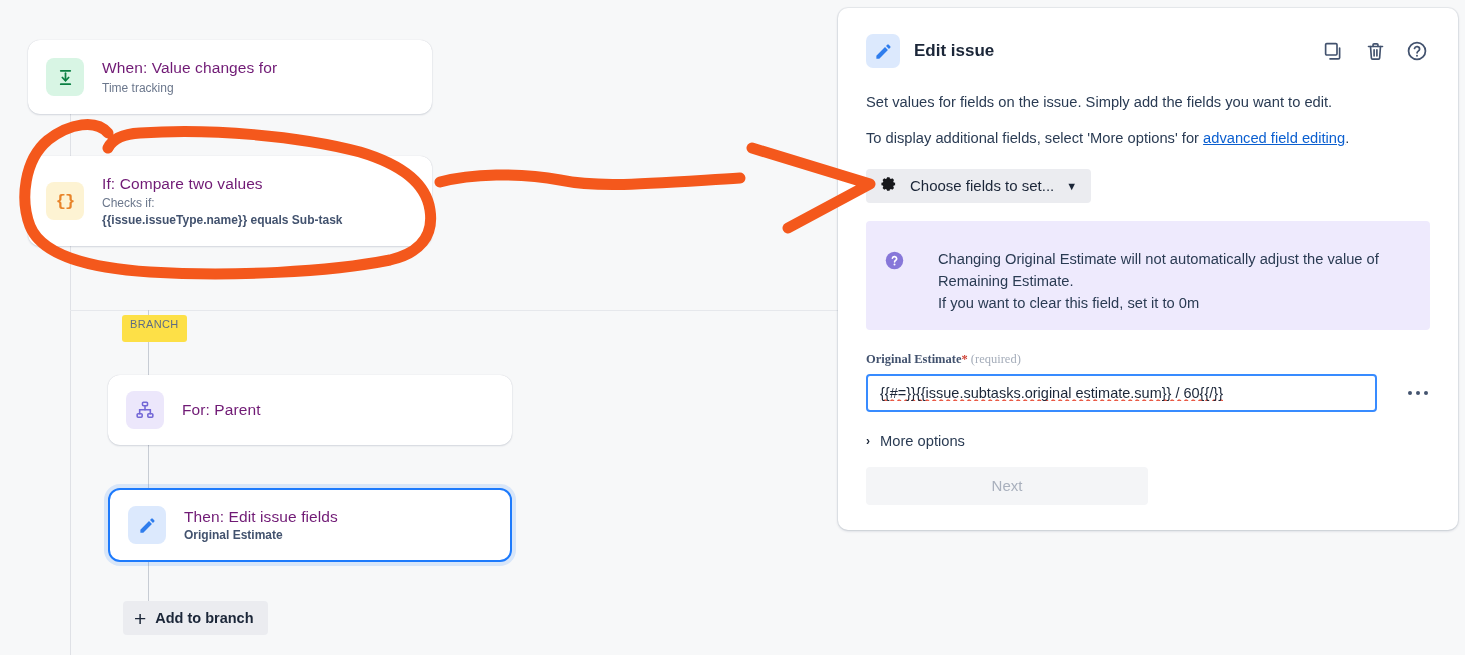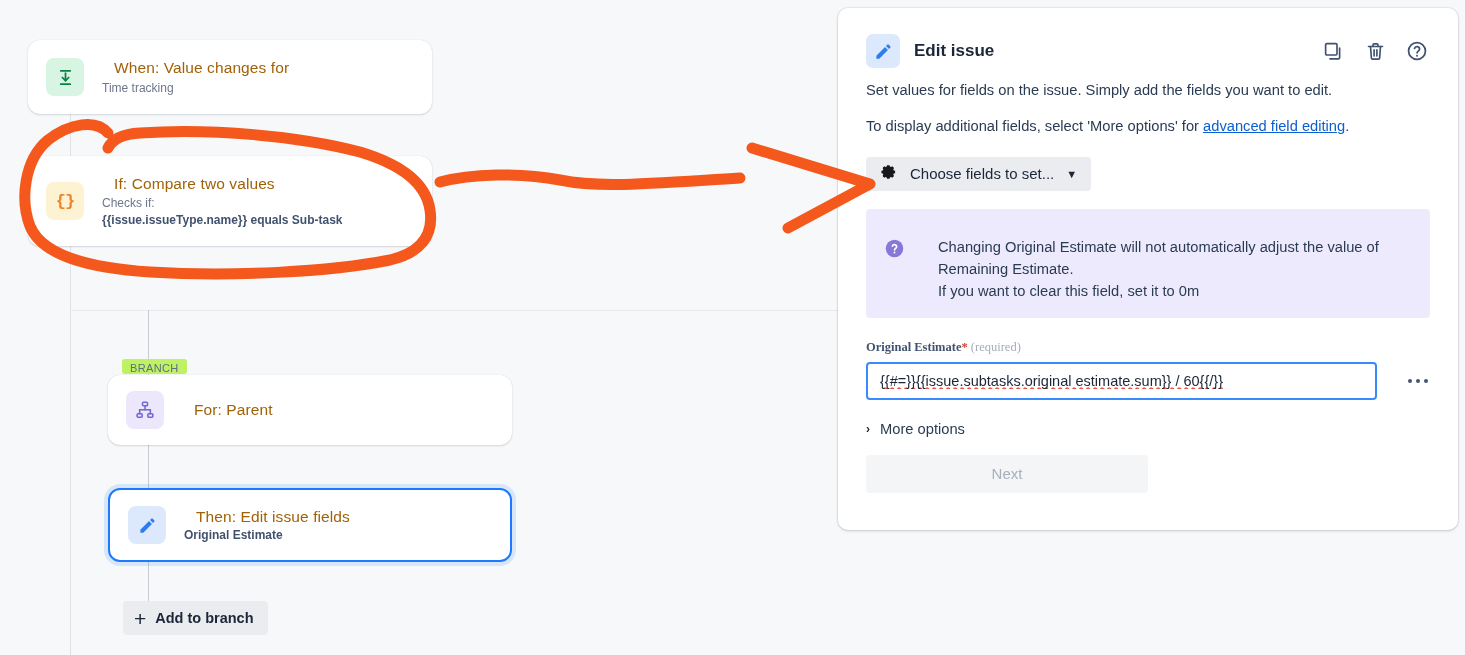--- a/index.html
+++ b/index.html
@@ -45,37 +45,37 @@
     width: 38px; height: 38px; border-radius: 8px;
     display: flex; align-items: center; justify-content: center;
     flex: 0 0 38px;
   }
   .ic-green { background: #d8f5e4; }
   .ic-amber { background: #fdf3d3; }
   .ic-purple { background: #ece7fb; }
   .ic-blue  { background: #dce9fd; }
   .node-text { margin-left: 18px; line-height: 1.25; }
   .node-title {
-    font-size: 15.5px; color: #a16207; letter-spacing: .1px; margin-left: 12px;
+    font-size: 15.5px; color: #701a75; letter-spacing: .1px;
   }
   .node-sub {
     font-size: 12px; color: #6b778c; margin-top: 3px;
   }
   .node-sub-strong { font-size: 12px; font-weight: bold; color: #42526e; margin-top: 2px; }
 
   #node-when  { left: 28px;  top: 40px;  width: 404px; height: 74px; }
   #node-if    { left: 28px;  top: 156px; width: 404px; height: 90px; }
   #node-for   { left: 108px; top: 375px; width: 404px; height: 70px; }
   #node-then  { left: 108px; top: 488px; width: 404px; height: 74px; align-items: center; }
 
   .branch-chip {
     position: absolute; left: 122px; top: 315px;
-    background: #bef264; color: #5e6c84;
+    background: #fde047; color: #5e6c84;
     font-size: 11px; letter-spacing: .35px;
-    padding: 3px 8px 0; border-radius: 3px; margin-top: 44px;
+    padding: 3px 8px 12px; border-radius: 3px;
   }
 
   .add-branch {
     position: absolute; left: 123px; top: 601px;
     height: 34px; padding: 0 14px 0 11px;
     background: #ebecf0; border: none; border-radius: 4px;
     display: flex; align-items: center; gap: 9px;
     font-family: "Liberation Sans", sans-serif;
     font-size: 14.5px; font-weight: bold; color: #1b2638;
     cursor: pointer;
@@ -100,21 +100,21 @@
   }
   .panel-head-actions {
     margin-left: auto; display: flex; align-items: center; gap: 16px;
   }
   .head-btn {
     width: 26px; height: 26px; display: flex; align-items: center; justify-content: center;
     cursor: pointer; background: none; border: none; padding: 0;
   }
 
   .panel-desc {
-    margin-top: 12px; font-size: 14.7px; color: #2a3b53; line-height: 1.45;
+    margin-top: 24px; font-size: 14.7px; color: #2a3b53; line-height: 1.45;
   }
   .panel-desc + .panel-desc { margin-top: 15px; }
   .panel-desc a { color: #0b5fd0; text-decoration: underline; }
 
   .choose-fields {
     margin-top: 19px;
     display: inline-flex; align-items: center; gap: 12px;
     height: 34px; padding: 0 14px 0 14px;
     background: #ebecf0; border: none; border-radius: 4px;
     font-family: "Liberation Sans", sans-serif;

